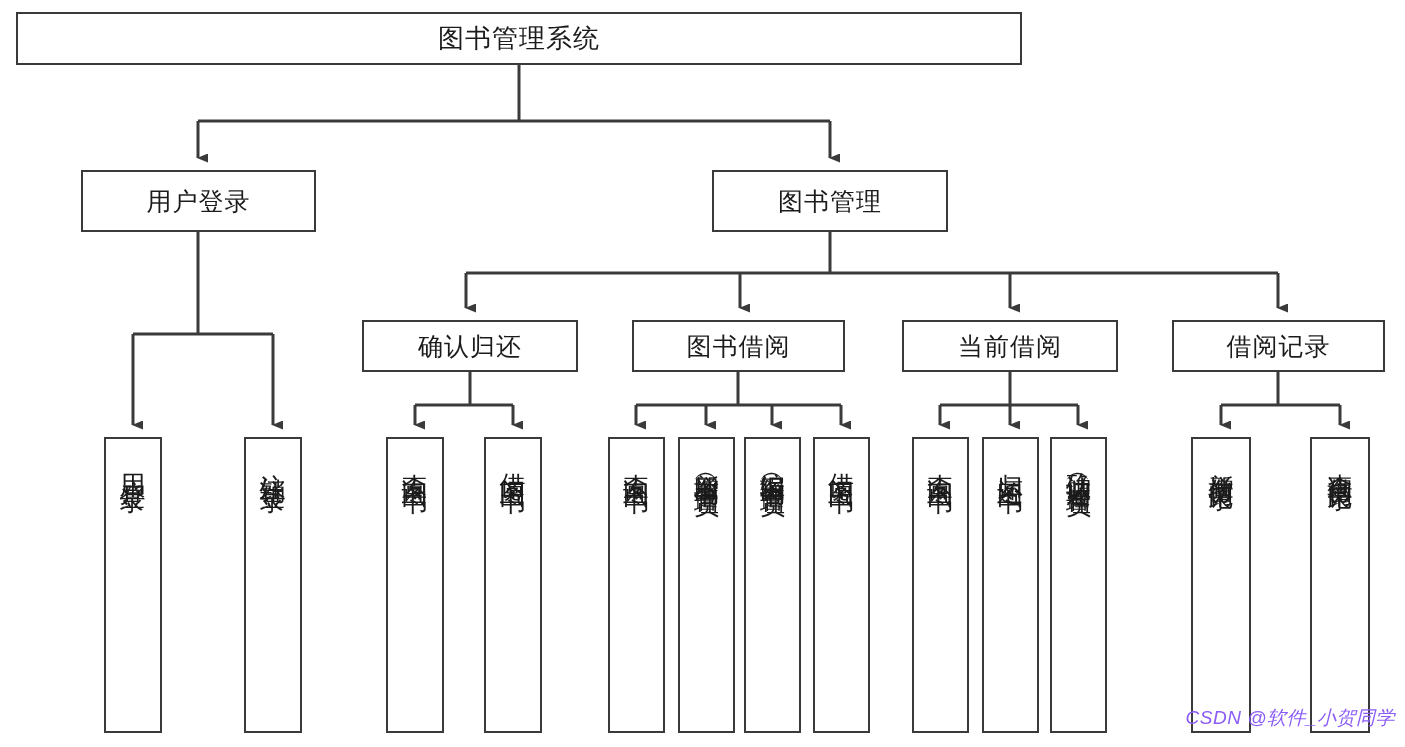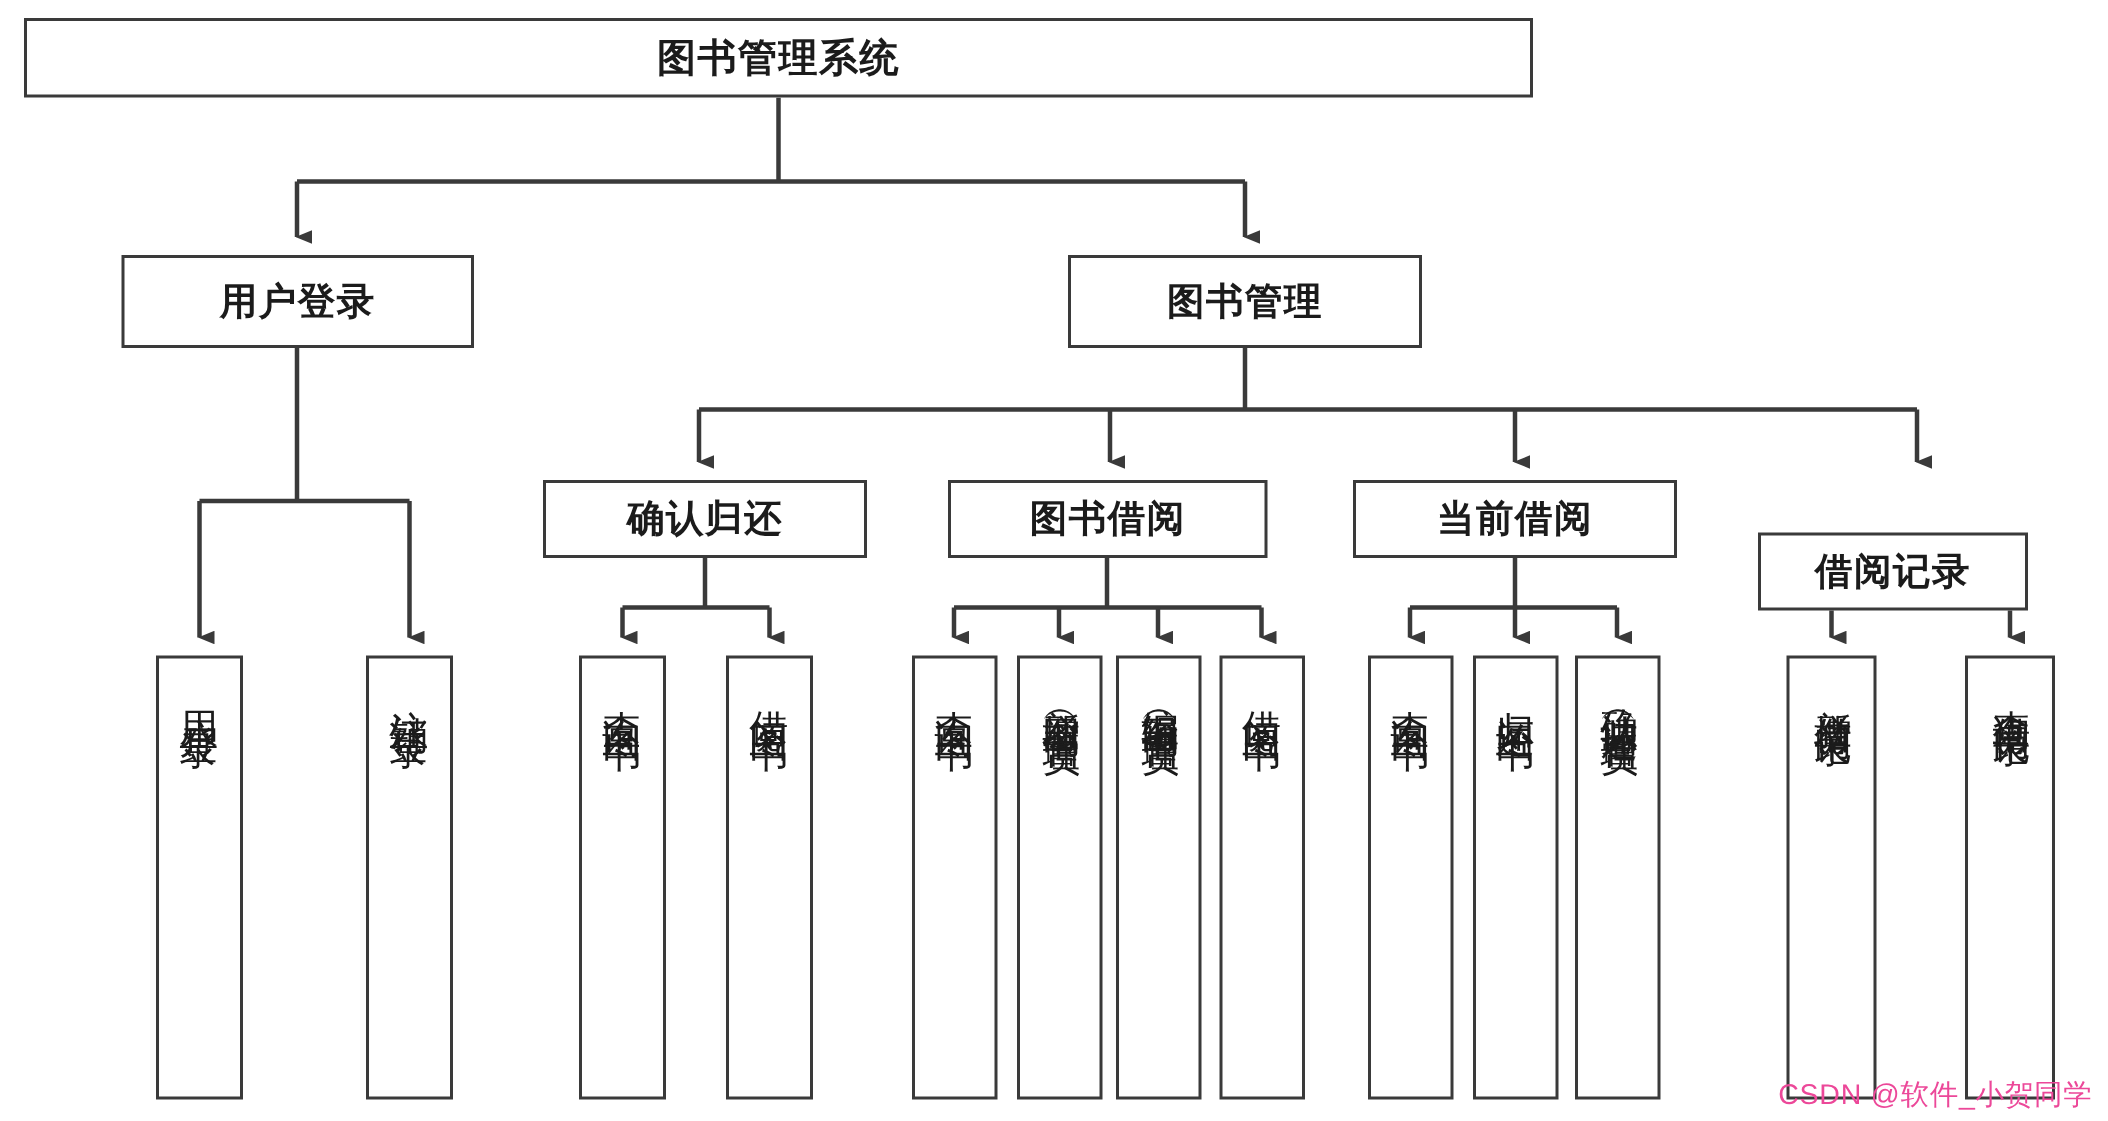--- a/index.html
+++ b/index.html
@@ -25,44 +25,45 @@
     color:#1b1b1b;
   }
   .node .label{
     display:block;
     text-align:center;
     line-height:1.12;
     white-space:nowrap;
   }
 
   
-  .h-node .label{font-size:25px;letter-spacing:1px;font-weight:bold;}
+  .h-node .label{font-size:25px;letter-spacing:1px;}
   #node-root .label{font-size:26px;}
 
   
   .v-node{align-items:flex-start;padding-top:14px;}
   .v-node .label{
     writing-mode:vertical-rl;
     text-orientation:upright;
     font-size:26px;
     letter-spacing:5px;
     line-height:1;
     white-space:nowrap;
     margin:0 auto;
   }
   .v-node.tall .label{font-size:25px;letter-spacing:3px;}
 
   #watermark{
     position:absolute;
-    right:10px;bottom:4px;
+    right:10px;bottom:16px;
     font-size:19px;
-    color:#ec4899;
+    color:#8b5cf6;
     letter-spacing:.5px;
     white-space:nowrap;
     pointer-events:none;
+    font-style:italic;
   }
 </style>
 </head>
 <body>
 
 <div id="stage">
 
   <svg id="wires" viewBox="0 0 1405 747" xmlns="http://www.w3.org/2000/svg">
     <defs>
       <marker id="arrowhead" markerWidth="9" markerHeight="11" refX="4.5" refY="10" orient="auto" markerUnits="userSpaceOnUse">
@@ -130,21 +131,21 @@
   </div>
 
   <div class="node h-node" style="left:902px;top:320px;width:216px;height:52px;">
     <span class="label">当前借阅</span>
   </div>
 
   <div class="node h-node" style="left:632px;top:320px;width:213px;height:52px;">
     <span class="label">图书借阅</span>
   </div>
 
-  <div class="node h-node" style="left:1172px;top:320px;width:180px;height:52px;margin-top:35px;">
+  <div class="node h-node" style="left:1172px;top:320px;width:213px;height:52px;">
     <span class="label">借阅记录</span>
   </div>
 
   <div class="node v-node" style="left:104px;top:437px;width:58px;height:296px;">
     <span class="label">用户登录</span>
   </div>
   <div class="node v-node" style="left:244px;top:437px;width:58px;height:296px;">
     <span class="label">注销登录</span>
   </div>
 

